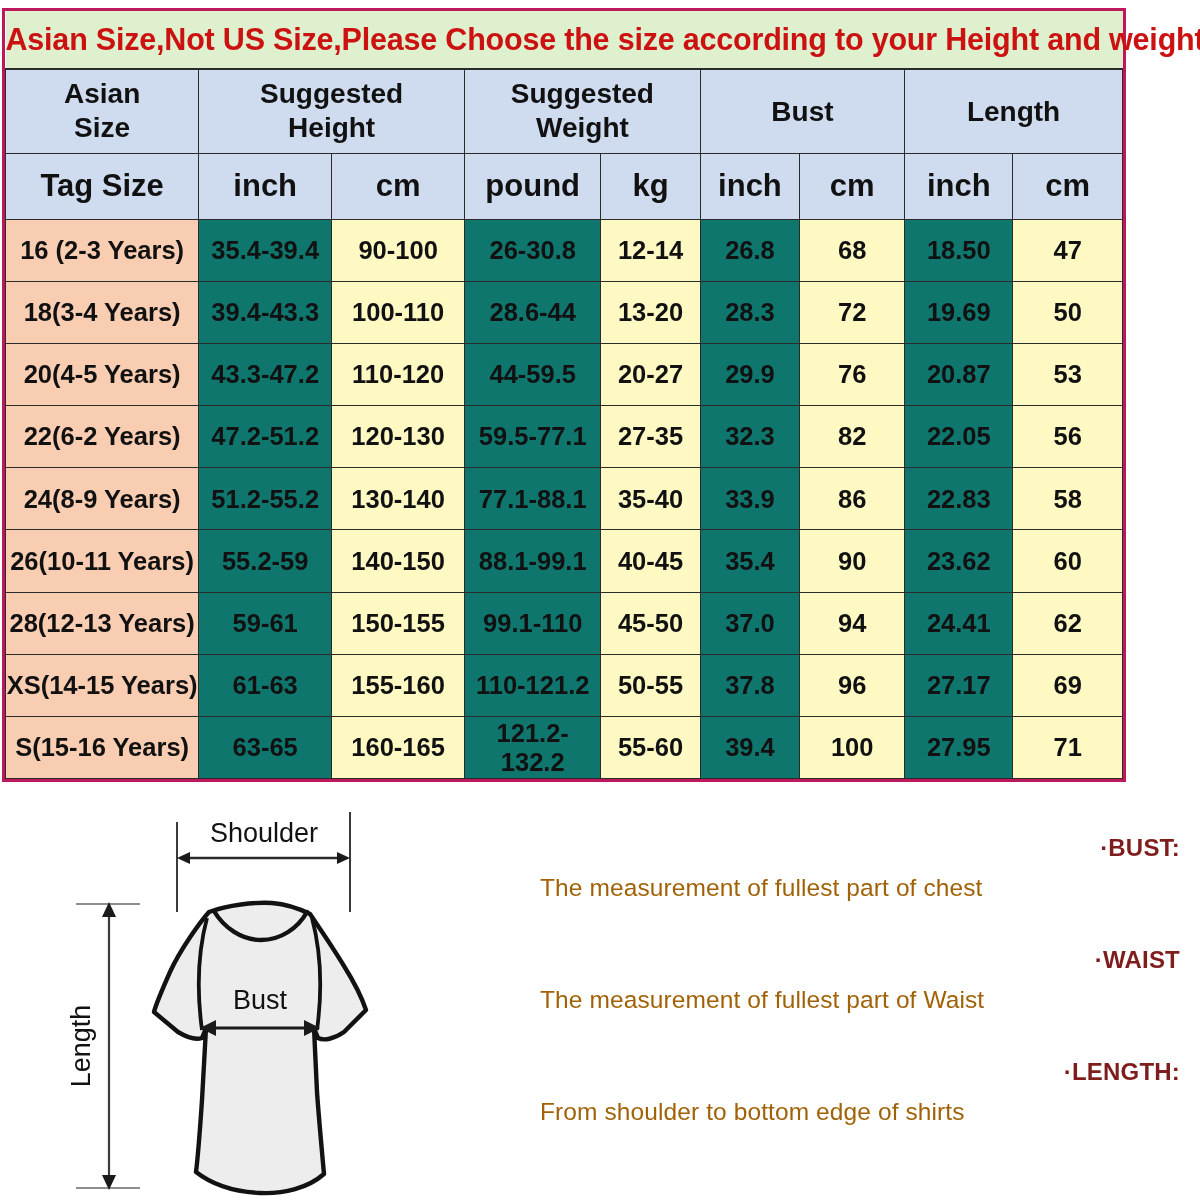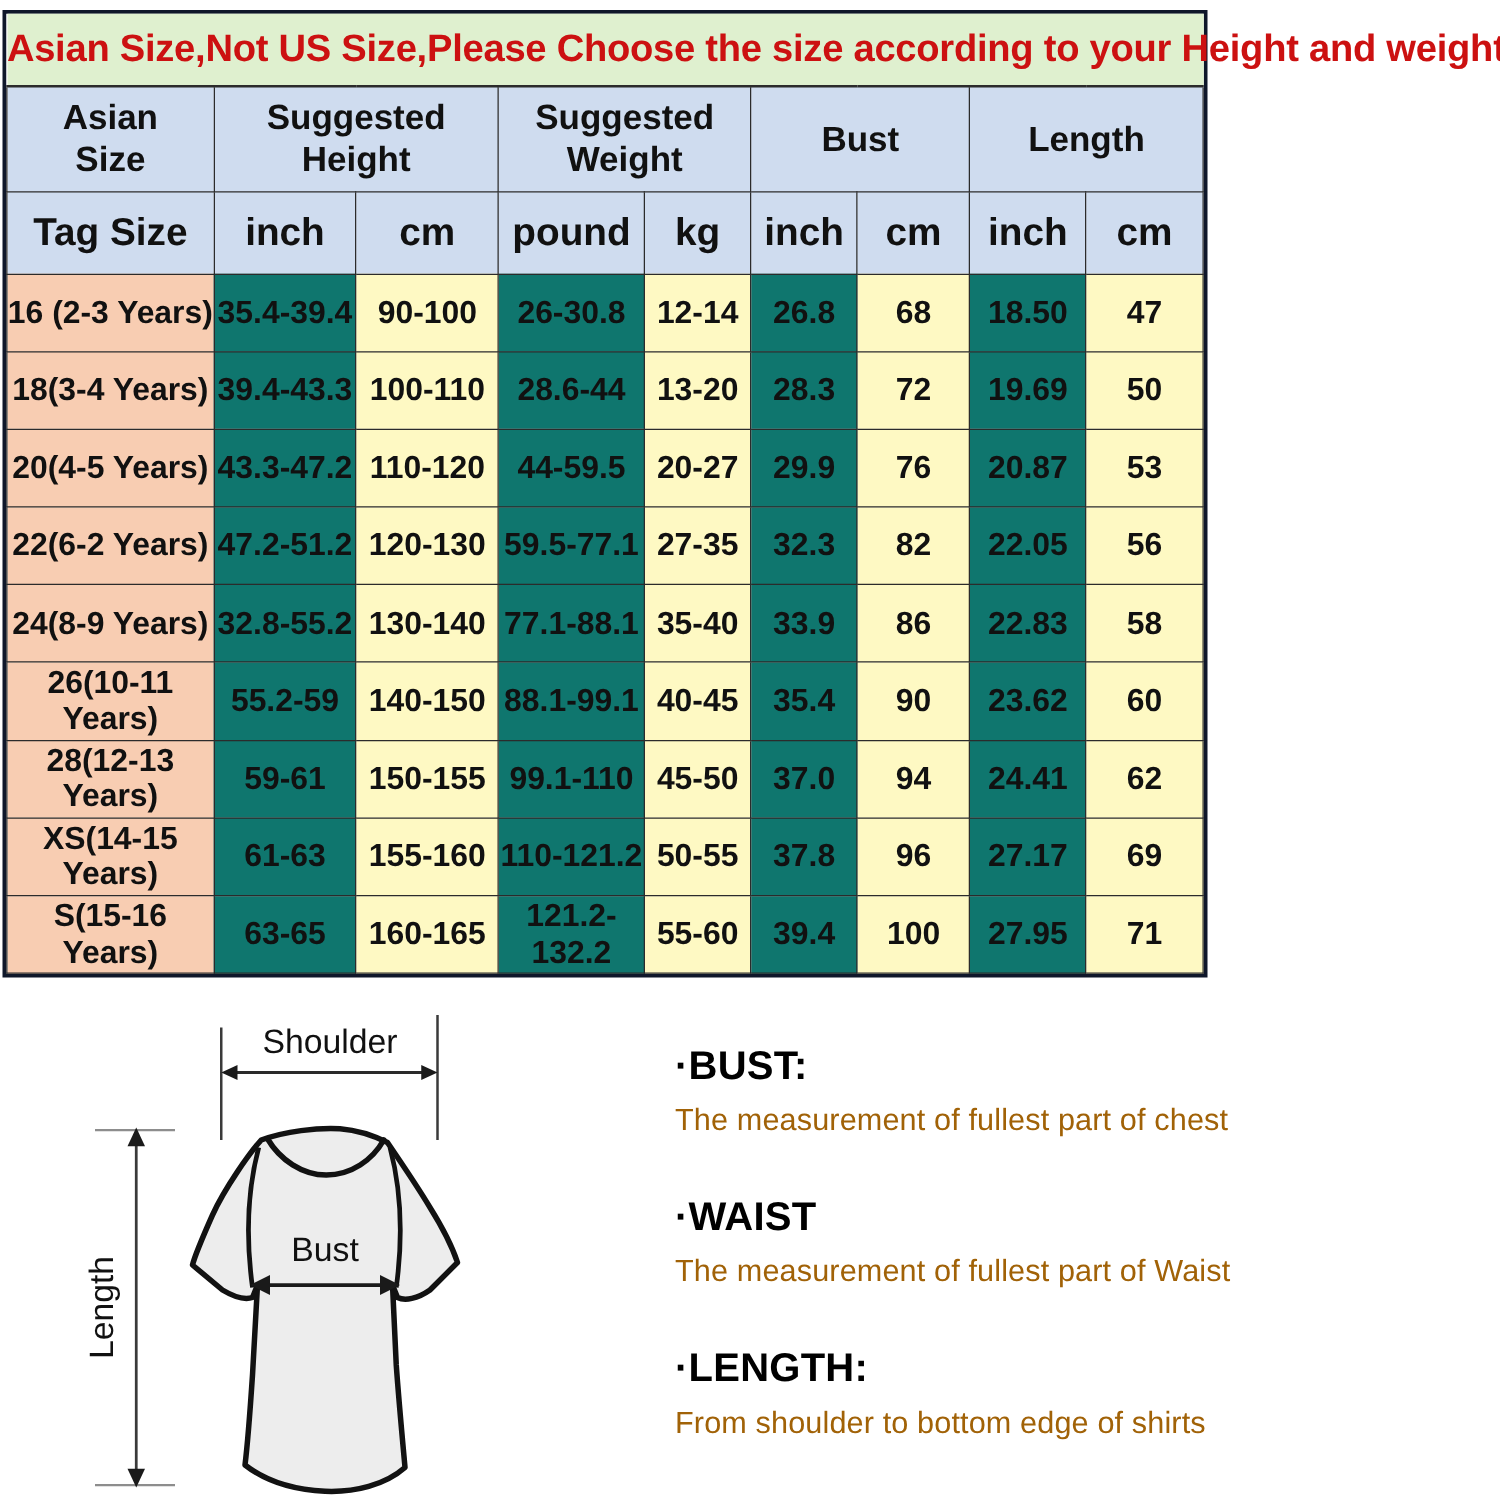--- a/index.html
+++ b/index.html
@@ -8,22 +8,22 @@
     width: 1200px; height: 1200px;
     background: #ffffff;
     font-family: "Liberation Sans", sans-serif;
     overflow: hidden;
   }
   #page { position: relative; width: 1200px; height: 1200px; background:#fff; }
 
   
   .chart-wrap {
     position: absolute; left: 2px; top: 8px;
-    width: 964px;
-    border: 3px solid #0f172a;
+    width: 1124px;
+    border: 3px solid #be185d;
     background: #fff;
   }
   table.size-chart {
     width: 100%;
     border-collapse: collapse;
     table-layout: fixed;
   }
   table.size-chart td {
     border: 1.5px solid #2b2b2b;
     text-align: center;
@@ -67,22 +67,22 @@
     left: 0; top: 798px;
     width: 1064px; height: 402px;
     background: #fff;
   }
   .shirt-svg { position: absolute; left: 62px; top: 2px; }
   .notes {
     position: absolute; left: 540px; top: 36px;
     width: 640px;
   }
   .note-title {
-    font-size: 32px; font-weight: bold; color: #000000;
-    margin: 0 0 12px 0; letter-spacing: 0.2px;
+    font-size: 24px; font-weight: bold; color: #7f1d1d;
+    margin: 0 0 12px 0; letter-spacing: 0.2px; text-align: right;
   }
   .note-body {
     font-size: 24.5px; font-weight: normal; color: #a16207;
     margin: 0 0 44px 0; letter-spacing: 0.1px;
   }
   .note-body.last { margin-bottom: 0; }
 </style>
 </head>
 <body>
 
@@ -177,21 +177,21 @@
           <td class="c-gry">120-130</td>
           <td class="c-yel">59.5-77.1</td>
           <td class="c-gry">27-35</td>
           <td class="c-yel">32.3</td>
           <td class="c-gry">82</td>
           <td class="c-yel">22.05</td>
           <td class="c-gry">56</td>
         </tr>
         <tr class="data-row">
           <td class="c-size">24(8-9 Years)</td>
-          <td class="c-yel">32.8-55.2</td>
+          <td class="c-yel">51.2-55.2</td>
           <td class="c-gry">130-140</td>
           <td class="c-yel">77.1-88.1</td>
           <td class="c-gry">35-40</td>
           <td class="c-yel">33.9</td>
           <td class="c-gry">86</td>
           <td class="c-yel">22.83</td>
           <td class="c-gry">58</td>
         </tr>
         <tr class="data-row">
           <td class="c-size">26(10-11 Years)</td>

